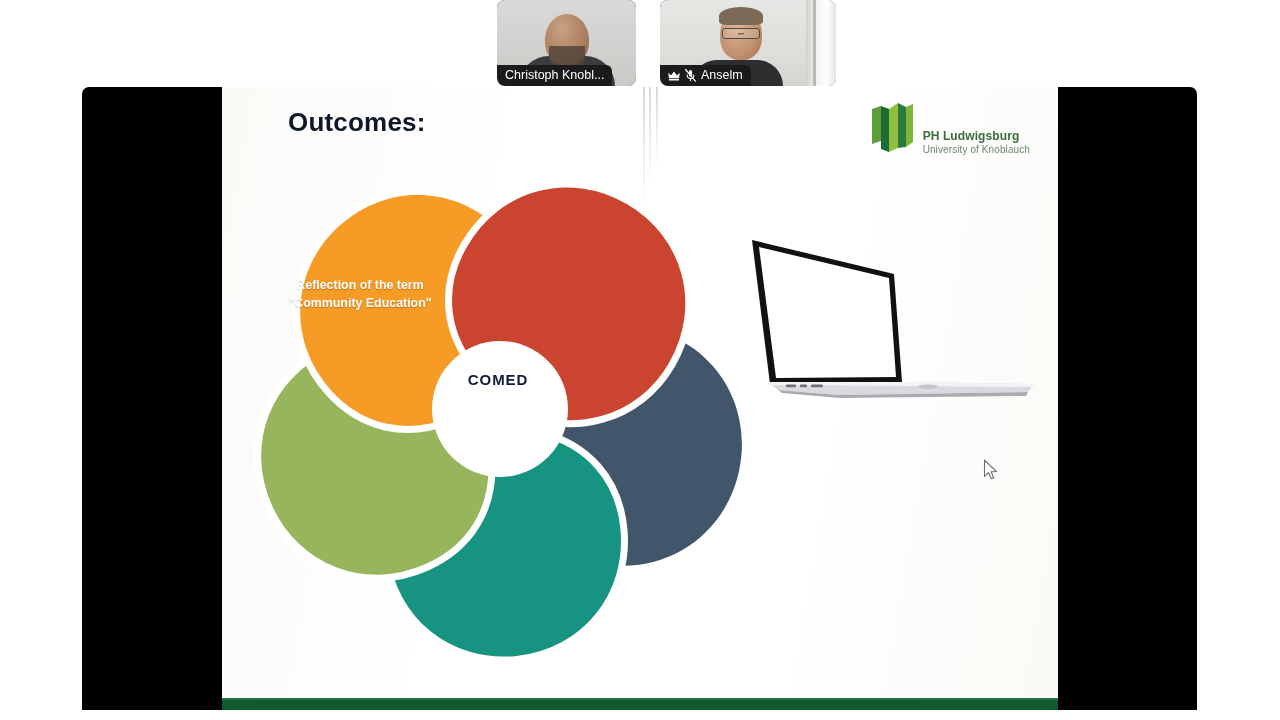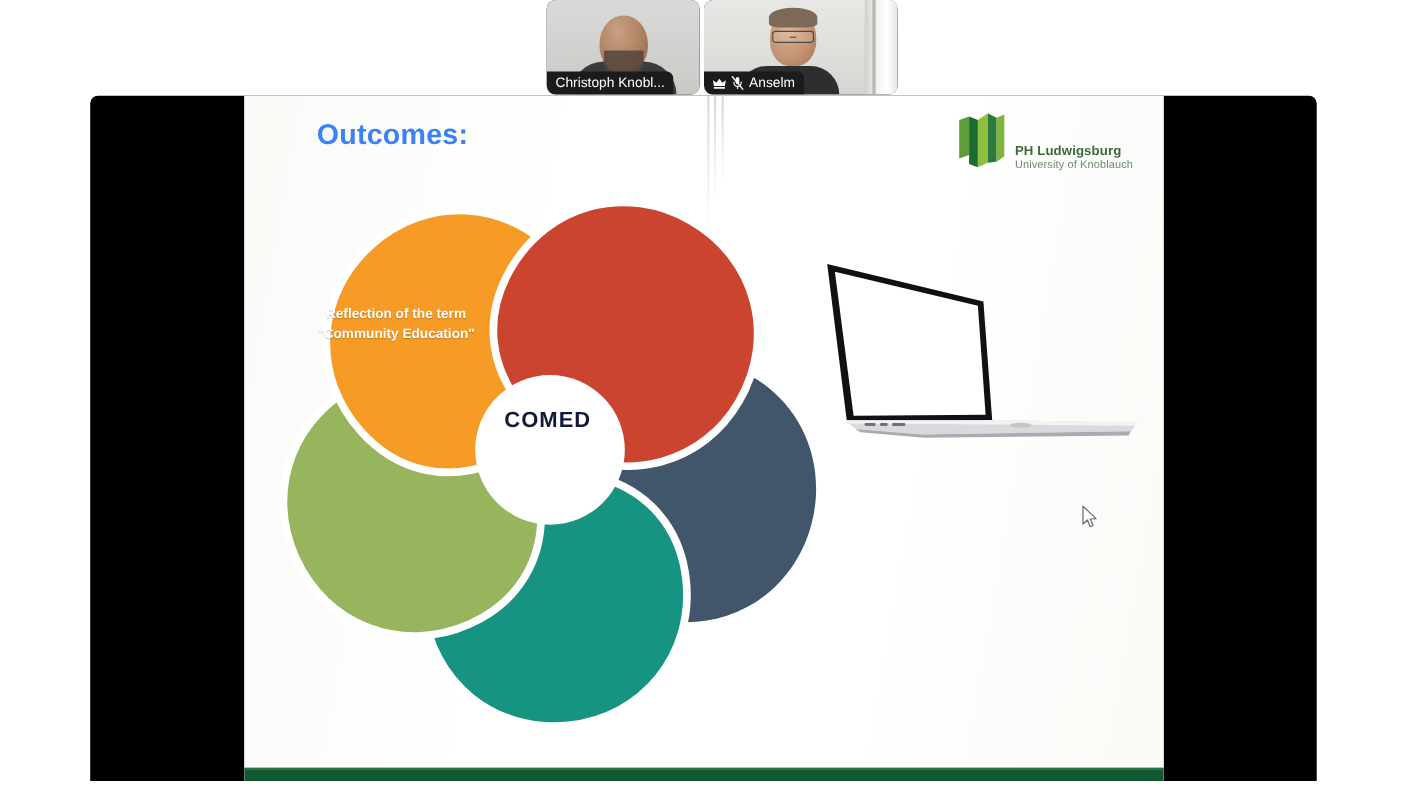--- a/index.html
+++ b/index.html
@@ -8,21 +8,21 @@
     background:#ffffff;
     font-family:"Liberation Sans", sans-serif;
     overflow:hidden;
     position:relative;
   }
   #app{position:absolute;inset:0;background:#ffffff;}
 
   
   .filmstrip{
     position:absolute; top:0; left:497px;
-    display:flex; gap:4px; align-items:flex-end;
+    display:flex; gap:24px; align-items:flex-end;
   }
   .tile{
     position:relative;
     width:139px;height:86px;
     border-radius:8px;
     overflow:hidden;
     background:#2b2b2b;
   }
   .tile.t2{width:140px;padding-left:36px;}
   .tile-video{position:absolute;inset:0;overflow:hidden;}
@@ -117,36 +117,36 @@
     pointer-events:none;
   }
   .artifact{
     position:absolute;top:0;width:2px;height:120px;
     background:linear-gradient(180deg,rgba(206,210,214,.85),rgba(206,210,214,0));
   }
 
   .slide-title{
     position:absolute;left:66px;top:20px;
     font-size:26px;font-weight:600;letter-spacing:.2px;
-    color:#3b82f6;
+    color:#0f172a;
   }
 
   
   .logo{position:absolute;right:28px;top:14px;display:flex;align-items:flex-end;gap:7px;}
   .logo-text{line-height:1.12;padding-bottom:2px;}
   .logo-l1{font-size:12px;color:#3b6b3b;font-weight:600;letter-spacing:.1px;}
   .logo-l2{font-size:10px;color:#6a8a6a;letter-spacing:.1px;}
 
   
   .pinwheel{position:absolute;left:6px;top:70px;width:540px;height:510px;}
   .pinwheel svg{display:block;width:100%;height:100%;}
   .comed-label{
     position:absolute;left:0;right:0;top:214px;
     text-align:center;
-    font-size:20px;font-weight:bold;letter-spacing:.9px;
+    font-size:15px;font-weight:bold;letter-spacing:.9px;
     color:#101a3a;
     pointer-events:none;
   }
   .bubble-text{
     position:absolute;
     left:52px;top:120px;width:160px;
     text-align:center;
     color:#ffffff;
     font-size:12.4px;font-weight:bold;line-height:1.42;
     text-shadow:0 1px 1px rgba(0,0,0,.25);

